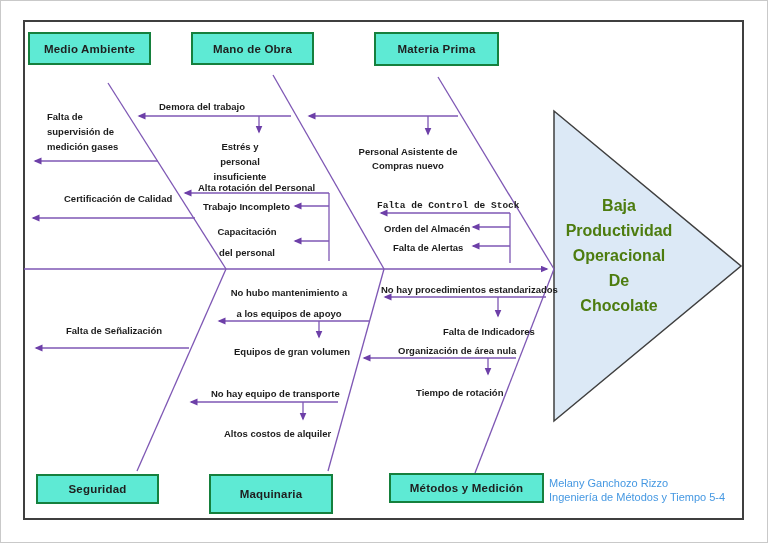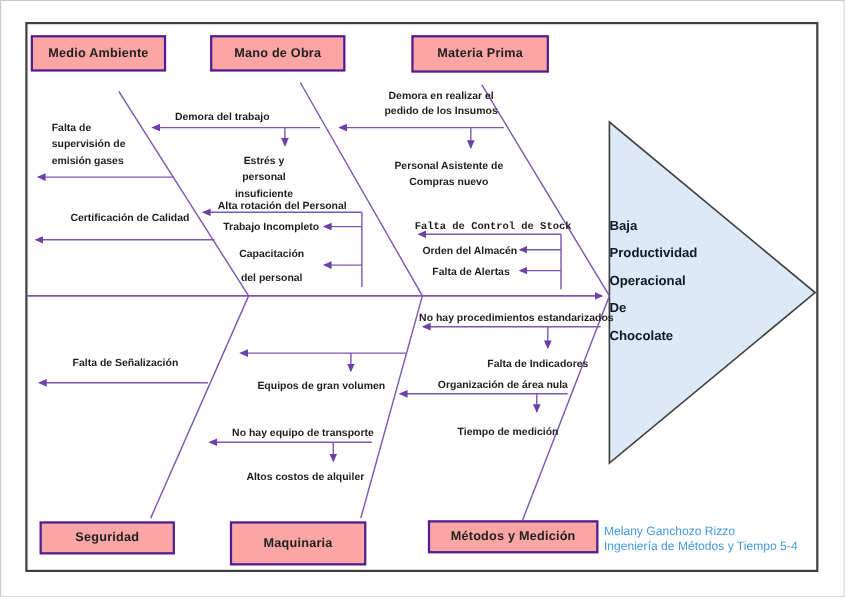--- a/index.html
+++ b/index.html
@@ -9,43 +9,43 @@
     background:#ffffff;
     box-sizing:border-box;
     border:1px solid #c9c9c9;
     font-family:"Liberation Sans",sans-serif;
     overflow:hidden;
   }
   svg{position:absolute;left:0;top:0;}
   .cat-box{
     position:absolute;
     box-sizing:border-box;
-    background:#fca5a5;
-    border:2px solid #4c1d95;
+    background:#5eead4;
+    border:2px solid #15803d;
     display:flex;align-items:center;justify-content:center;
     font-weight:bold;font-size:11.5px;color:#1f1f1f;
     letter-spacing:0.2px;
   }
   .lbl{
     position:absolute;
     font-weight:bold;
     font-size:9.5px;
     line-height:15px;
     color:#1c1c1c;
     white-space:pre-line;
   }
   .lbl.center{text-align:center;}
   .lh14{line-height:14px;}
   .lh21{line-height:21px;}
   .head-text{
     position:absolute;
     left:553px;top:192px;width:130px;
-    text-align:left;
-    font-weight:bold;font-size:12px;line-height:25px;
-    color:#0f172a;
+    text-align:center;
+    font-weight:bold;font-size:16px;line-height:25px;
+    color:#4d7c0f;
     white-space:pre-line;
   }
   .credit{
     position:absolute;
     left:548px;top:476px;
     font-size:11px;line-height:13.5px;
     color:#4598e2;
     white-space:pre-line;
   }
 </style>
@@ -126,46 +126,46 @@
   <div class="cat-box" style="left:388px;top:472px;width:155px;height:30px;">Métodos y Medición</div>
 
   <div class="head-text">Baja
 Productividad
 Operacional
 De
 Chocolate</div>
 
   <div class="lbl" style="left:46px;top:108px;">Falta de
 supervisión de
-emisión gases</div>
+medición gases</div>
   <div class="lbl" style="left:63px;top:190px;">Certificación de Calidad</div>
 
   <div class="lbl" style="left:158px;top:98px;">Demora del trabajo</div>
   <div class="lbl center" style="left:202px;top:138px;width:74px;">Estrés y personal
 insuficiente</div>
   <div class="lbl" style="left:197px;top:179px;">Alta rotación del Personal</div>
   <div class="lbl" style="left:202px;top:198px;">Trabajo Incompleto</div>
   <div class="lbl center lh21" style="left:207px;top:220px;width:78px;">Capacitación
 del personal</div>
 
-  <div class="lbl center lh14" style="left:345px;top:80px;width:110px;">Demora en realizar el
-pedido de los Insumos</div>
   <div class="lbl center lh14" style="left:352px;top:144px;width:110px;">Personal Asistente de
 Compras nuevo</div>
   <div class="lbl" style="left:376px;top:197px;font-family:Liberation Mono, monospace;">Falta de Control de Stock</div>
   <div class="lbl" style="left:383px;top:220px;">Orden del Almacén</div>
   <div class="lbl" style="left:392px;top:239px;">Falta de Alertas</div>
 
   <div class="lbl" style="left:65px;top:322px;">Falta de Señalización</div>
 
+  <div class="lbl center lh21" style="left:222px;top:281px;width:132px;">No hubo mantenimiento a
+a los equipos de apoyo</div>
   <div class="lbl" style="left:233px;top:343px;">Equipos de gran volumen</div>
   <div class="lbl" style="left:210px;top:385px;">No hay equipo de transporte</div>
   <div class="lbl" style="left:223px;top:425px;">Altos costos de alquiler</div>
 
   <div class="lbl" style="left:380px;top:281px;">No hay procedimientos estandarizados</div>
   <div class="lbl" style="left:442px;top:323px;">Falta de Indicadores</div>
   <div class="lbl" style="left:397px;top:342px;">Organización de área nula</div>
-  <div class="lbl" style="left:415px;top:384px;">Tiempo de medición</div>
+  <div class="lbl" style="left:415px;top:384px;">Tiempo de rotación</div>
 
   <div class="credit">Melany Ganchozo Rizzo
 Ingeniería de Métodos y Tiempo 5-4</div>
 
 </div>
 
 </body></html>

